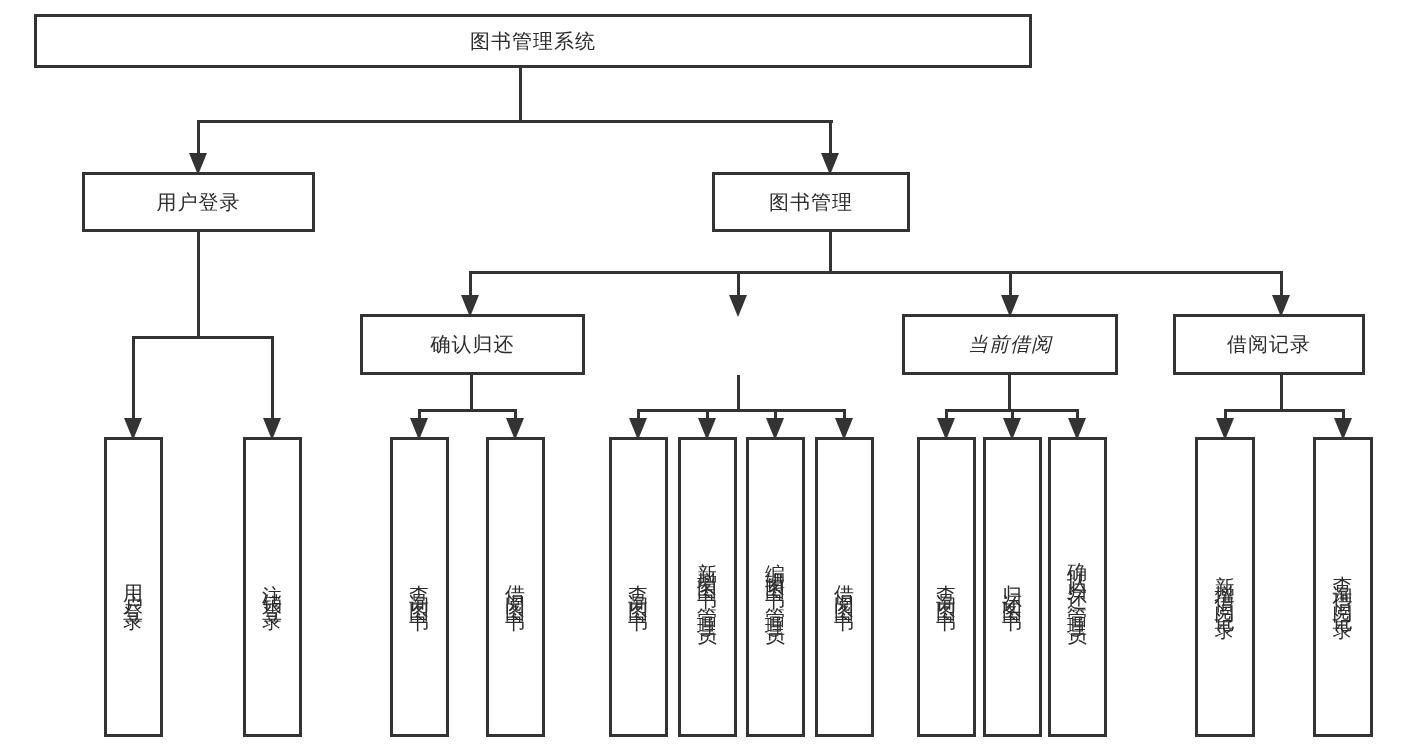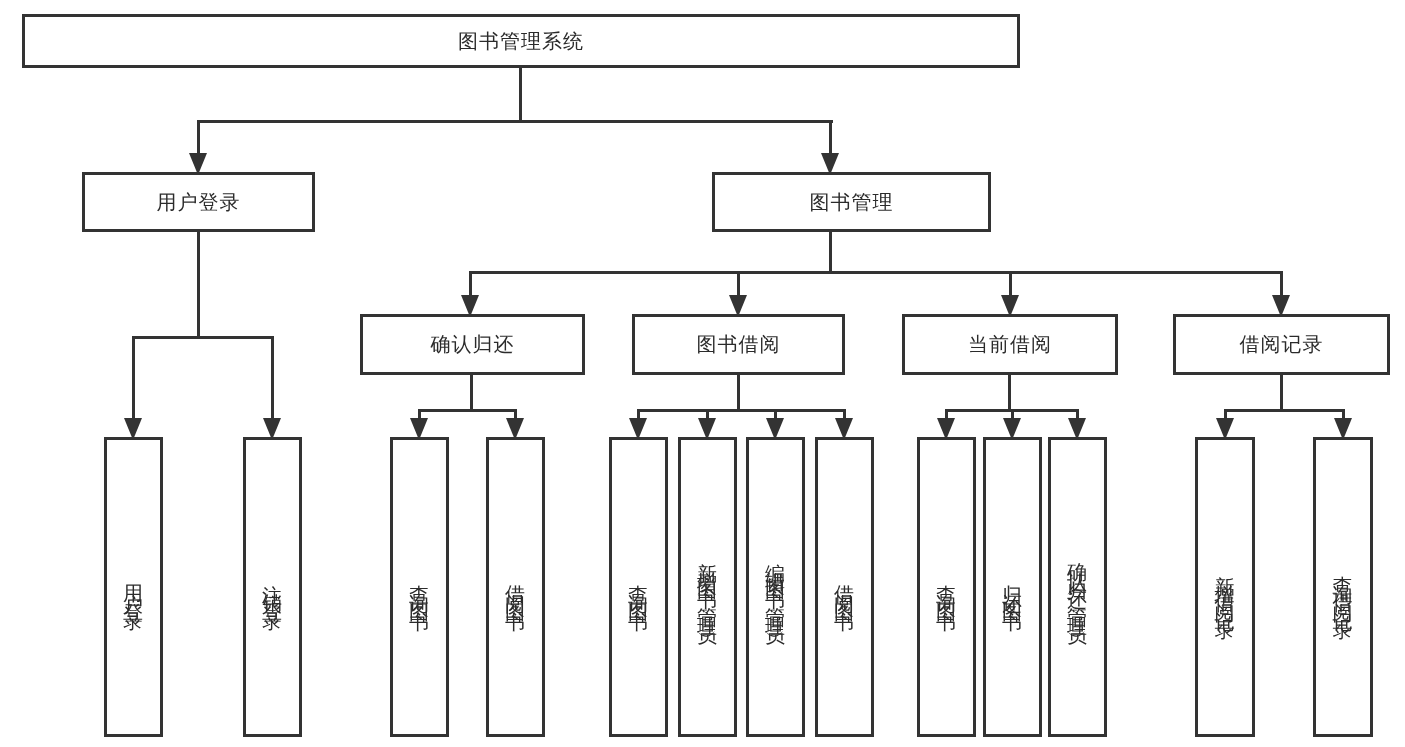--- a/index.html
+++ b/index.html
@@ -28,37 +28,37 @@
   .watermark{
     position:absolute;left:1183px;top:716px;z-index:10;
     font-size:20px;letter-spacing:0.5px;color:#9e9e9e;
   }
 </style>
 </head>
 <body>
 
 <div id="stage">
 
-  <div class="box" style="left:22px;top:14px;width:998px;height:54px;">
+  <div class="box" style="left:34px;top:14px;width:998px;height:54px;">
     <span>图书管理系统</span>
   </div>
 
   <div>
     <div class="line vline" style="left:519px;top:68px;height:55px;"></div>
     <div class="line hline" style="left:197px;top:120px;width:636px;"></div>
     <div class="line vline" style="left:197px;top:120px;height:35px;"></div>
     <div class="arrow" style="left:189px;top:153px;"></div>
     <div class="line vline" style="left:829px;top:120px;height:35px;"></div>
     <div class="arrow" style="left:821px;top:153px;"></div>
   </div>
 
   <div class="box" style="left:82px;top:172px;width:233px;height:60px;">
     <span>用户登录</span>
   </div>
-  <div class="box" style="left:712px;top:172px;width:279px;height:60px;justify-content:center;">
+  <div class="box" style="left:712px;top:172px;width:198px;height:60px;justify-content:center;">
     <span>图书管理</span>
   </div>
 
   <div>
     <div class="line vline" style="left:197px;top:232px;height:106px;"></div>
     <div class="line hline" style="left:132px;top:336px;width:142px;"></div>
     <div class="line vline" style="left:132px;top:336px;height:84px;"></div>
     <div class="arrow" style="left:124px;top:418px;"></div>
     <div class="line vline" style="left:271px;top:336px;height:84px;"></div>
     <div class="arrow" style="left:263px;top:418px;"></div>
@@ -73,27 +73,24 @@
     <div class="arrow" style="left:729px;top:295px;"></div>
     <div class="line vline" style="left:1009px;top:271px;height:26px;"></div>
     <div class="arrow" style="left:1001px;top:295px;"></div>
     <div class="line vline" style="left:1280px;top:271px;height:26px;"></div>
     <div class="arrow" style="left:1272px;top:295px;"></div>
   </div>
 
   <div class="box" style="left:360px;top:314px;width:225px;height:61px;">
     <span>确认归还</span>
   </div>
-  <div class="box" style="left:632px;top:314px;width:213px;height:61px;">
-    <span>图书借阅</span>
-  </div>
-  <div class="box" style="left:902px;top:314px;width:216px;height:61px;">
+  <div class="box" style="left:902px;top:314px;width:216px;height:61px;font-style:italic;">
     <span>当前借阅</span>
   </div>
-  <div class="box" style="left:1173px;top:314px;width:217px;height:61px;">
+  <div class="box" style="left:1173px;top:314px;width:192px;height:61px;">
     <span>借阅记录</span>
   </div>
 
   <div>
     <div class="line vline" style="left:470px;top:375px;height:37px;"></div>
     <div class="line hline" style="left:418px;top:409px;width:99px;"></div>
     <div class="line vline" style="left:418px;top:409px;height:11px;"></div>
     <div class="arrow" style="left:410px;top:418px;"></div>
     <div class="line vline" style="left:514px;top:409px;height:11px;"></div>
     <div class="arrow" style="left:506px;top:418px;"></div>

